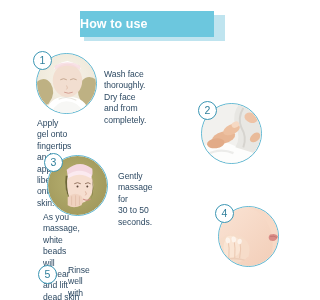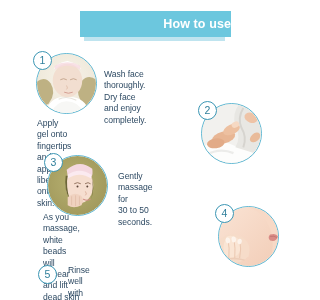--- a/index.html
+++ b/index.html
@@ -24,25 +24,25 @@
   }
   #banner-shadow {
     position: absolute;
     left: 84px; top: 15px;
     width: 141px; height: 26px;
     background: #bfe4ef;
   }
   #banner {
     position: absolute;
     left: 80px; top: 11px;
-    width: 151px; height: 26px;
+    width: 134px; height: 26px;
     background: #6cc7de;
     display: flex;
     align-items: center;
-    justify-content: flex-end;
+    justify-content: flex-start;
   }
   #banner-title {
     color: #ffffff;
     font-size: 12.5px;
     font-weight: bold;
     letter-spacing: 0.1px;
     line-height: 1;
     white-space: nowrap;
   }
 
@@ -151,21 +151,21 @@
         <path d="M8 60 Q14 42 30 44 Q48 42 54 60 Z" fill="#ffffff"></path>
         <path d="M14 60 Q20 48 30 48 Q42 48 48 60 Z" fill="#f7f7f5"></path>
         <path d="M22 46 Q30 42 40 47" stroke="#e7e4dc" stroke-width="1.2" fill="none"></path>
       </svg>
     </div>
   </div>
   <div class="badge" id="badge-1">
     <span>1</span>
   </div>
   <div class="steptext" id="text-1">Wash face thoroughly.
-Dry face and enjoy completely.</div>
+Dry face and from completely.</div>
 </div>
 
 <div class="step">
   <div class="photo" id="photo-2">
     <div class="photo-inner">
       <svg class="ph" viewBox="0 0 60 60" preserveAspectRatio="xMidYMid slice">
         <rect width="60" height="60" fill="#f2f1ee"></rect>
         <path d="M0 44 Q16 34 32 42 Q46 50 60 44 L60 60 L0 60 Z" fill="#fdfdfc"></path>
         <path d="M38 0 Q30 10 34 22 Q40 34 34 44 L60 52 L60 0 Z" fill="#e8e7e3"></path>
         <path d="M42 4 Q36 14 40 24 Q46 34 42 44" stroke="#d6d4cf" stroke-width="2" fill="none"></path>

